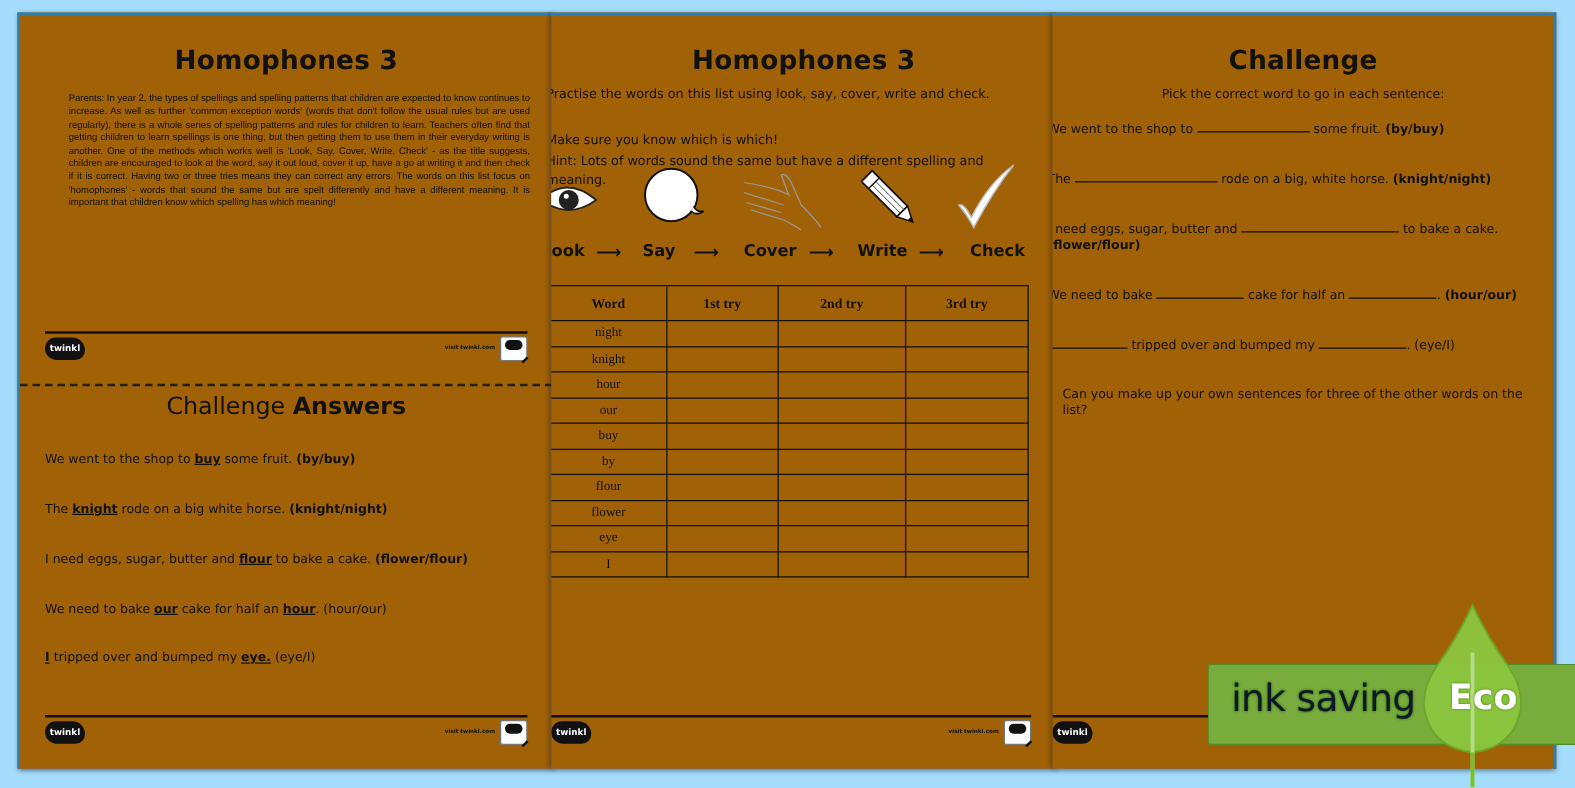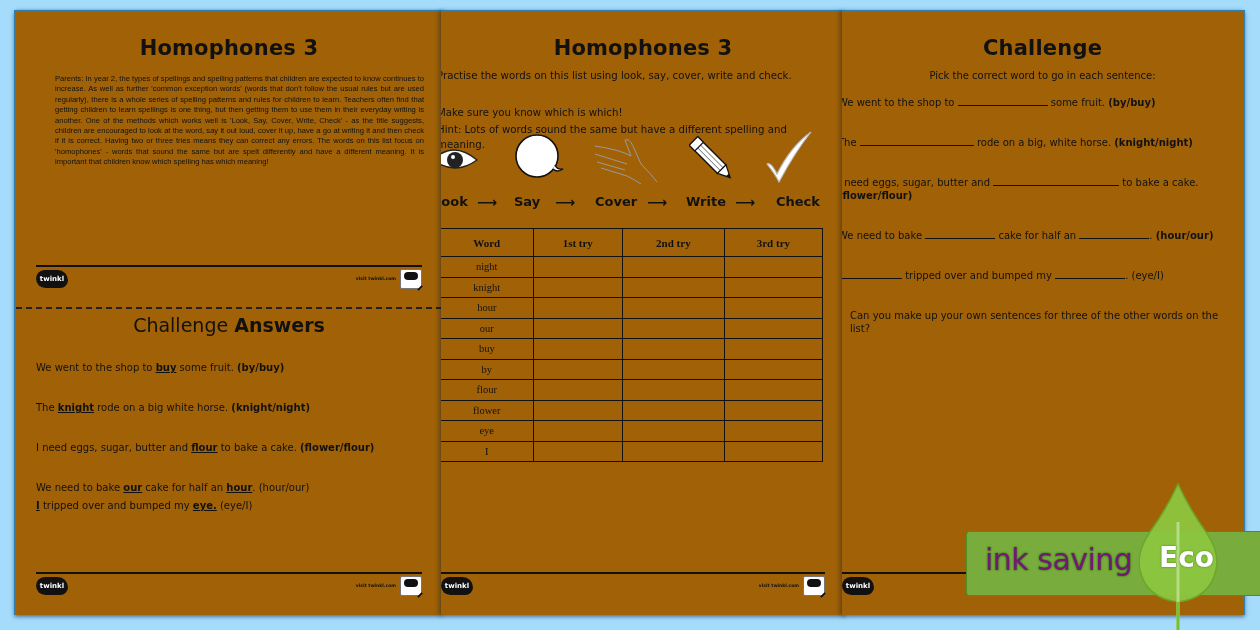--- a/index.html
+++ b/index.html
@@ -112,21 +112,21 @@
   .q b { font-weight: bold; }
   .blank { display: inline-block; border-bottom: 1.2px solid #111; height: 10px; vertical-align: baseline; }
 
   .eco {
     position: absolute; left: 966px; top: 531px; width: 294px; height: 65px;
     background: #78ad3d; border: 1.5px solid #4e8c26; border-right: none;
     border-radius: 3px 0 0 3px; z-index: 10;
   }
   .eco-text {
     position: absolute; left: 18px; top: 10px;
-    font-family: "DejaVu Sans", sans-serif; font-size: 30px; color: #701a75;
+    font-family: "DejaVu Sans", sans-serif; font-size: 30px; color: #0f172a;
     letter-spacing: -0.5px;
     text-shadow: 0 0 2px #3d7a14, 0 0 2px #3d7a14;
   }
   .drop {
     position: absolute; left: 1136px; top: 482px; width: 84px; height: 148px; z-index: 11;
   }
   .eco-label {
     position: absolute; left: 1159px; top: 541px; z-index: 12;
     font-family: "DejaVu Sans", sans-serif; font-weight: bold; font-size: 28px; color: #fff;
     text-shadow: 0 0 2px #3d7a14;
@@ -156,21 +156,21 @@
   </div>
   <div class="answer" style="top:390px;">
     <span>The </span><u>knight</u><span> rode on a big white horse. </span><span class="opt">(knight/night)</span>
   </div>
   <div class="answer" style="top:430px;">
     <span>I need eggs, sugar, butter and </span><u>flour</u><span> to bake a cake.  </span><span class="opt">(flower/flour)</span>
   </div>
   <div class="answer" style="top:470px;">
     <span>We need to bake </span><u>our</u><span> cake for half an </span><u>hour</u><span>. </span><span>(hour/our)</span>
   </div>
-  <div class="answer" style="top:488px;">
+  <div class="answer" style="top:509px;">
     <u>I</u><span> tripped over and bumped my </span><u>eye.</u><span> </span><span>(eye/I)</span>
   </div>
 
   <div class="footer" style="top:560px;">
     <div class="twinkl-logo">twinkl</div>
     <div class="visit">visit twinkl.com</div>
     <div class="badge-icon"></div>
   </div>
 </div>
 

